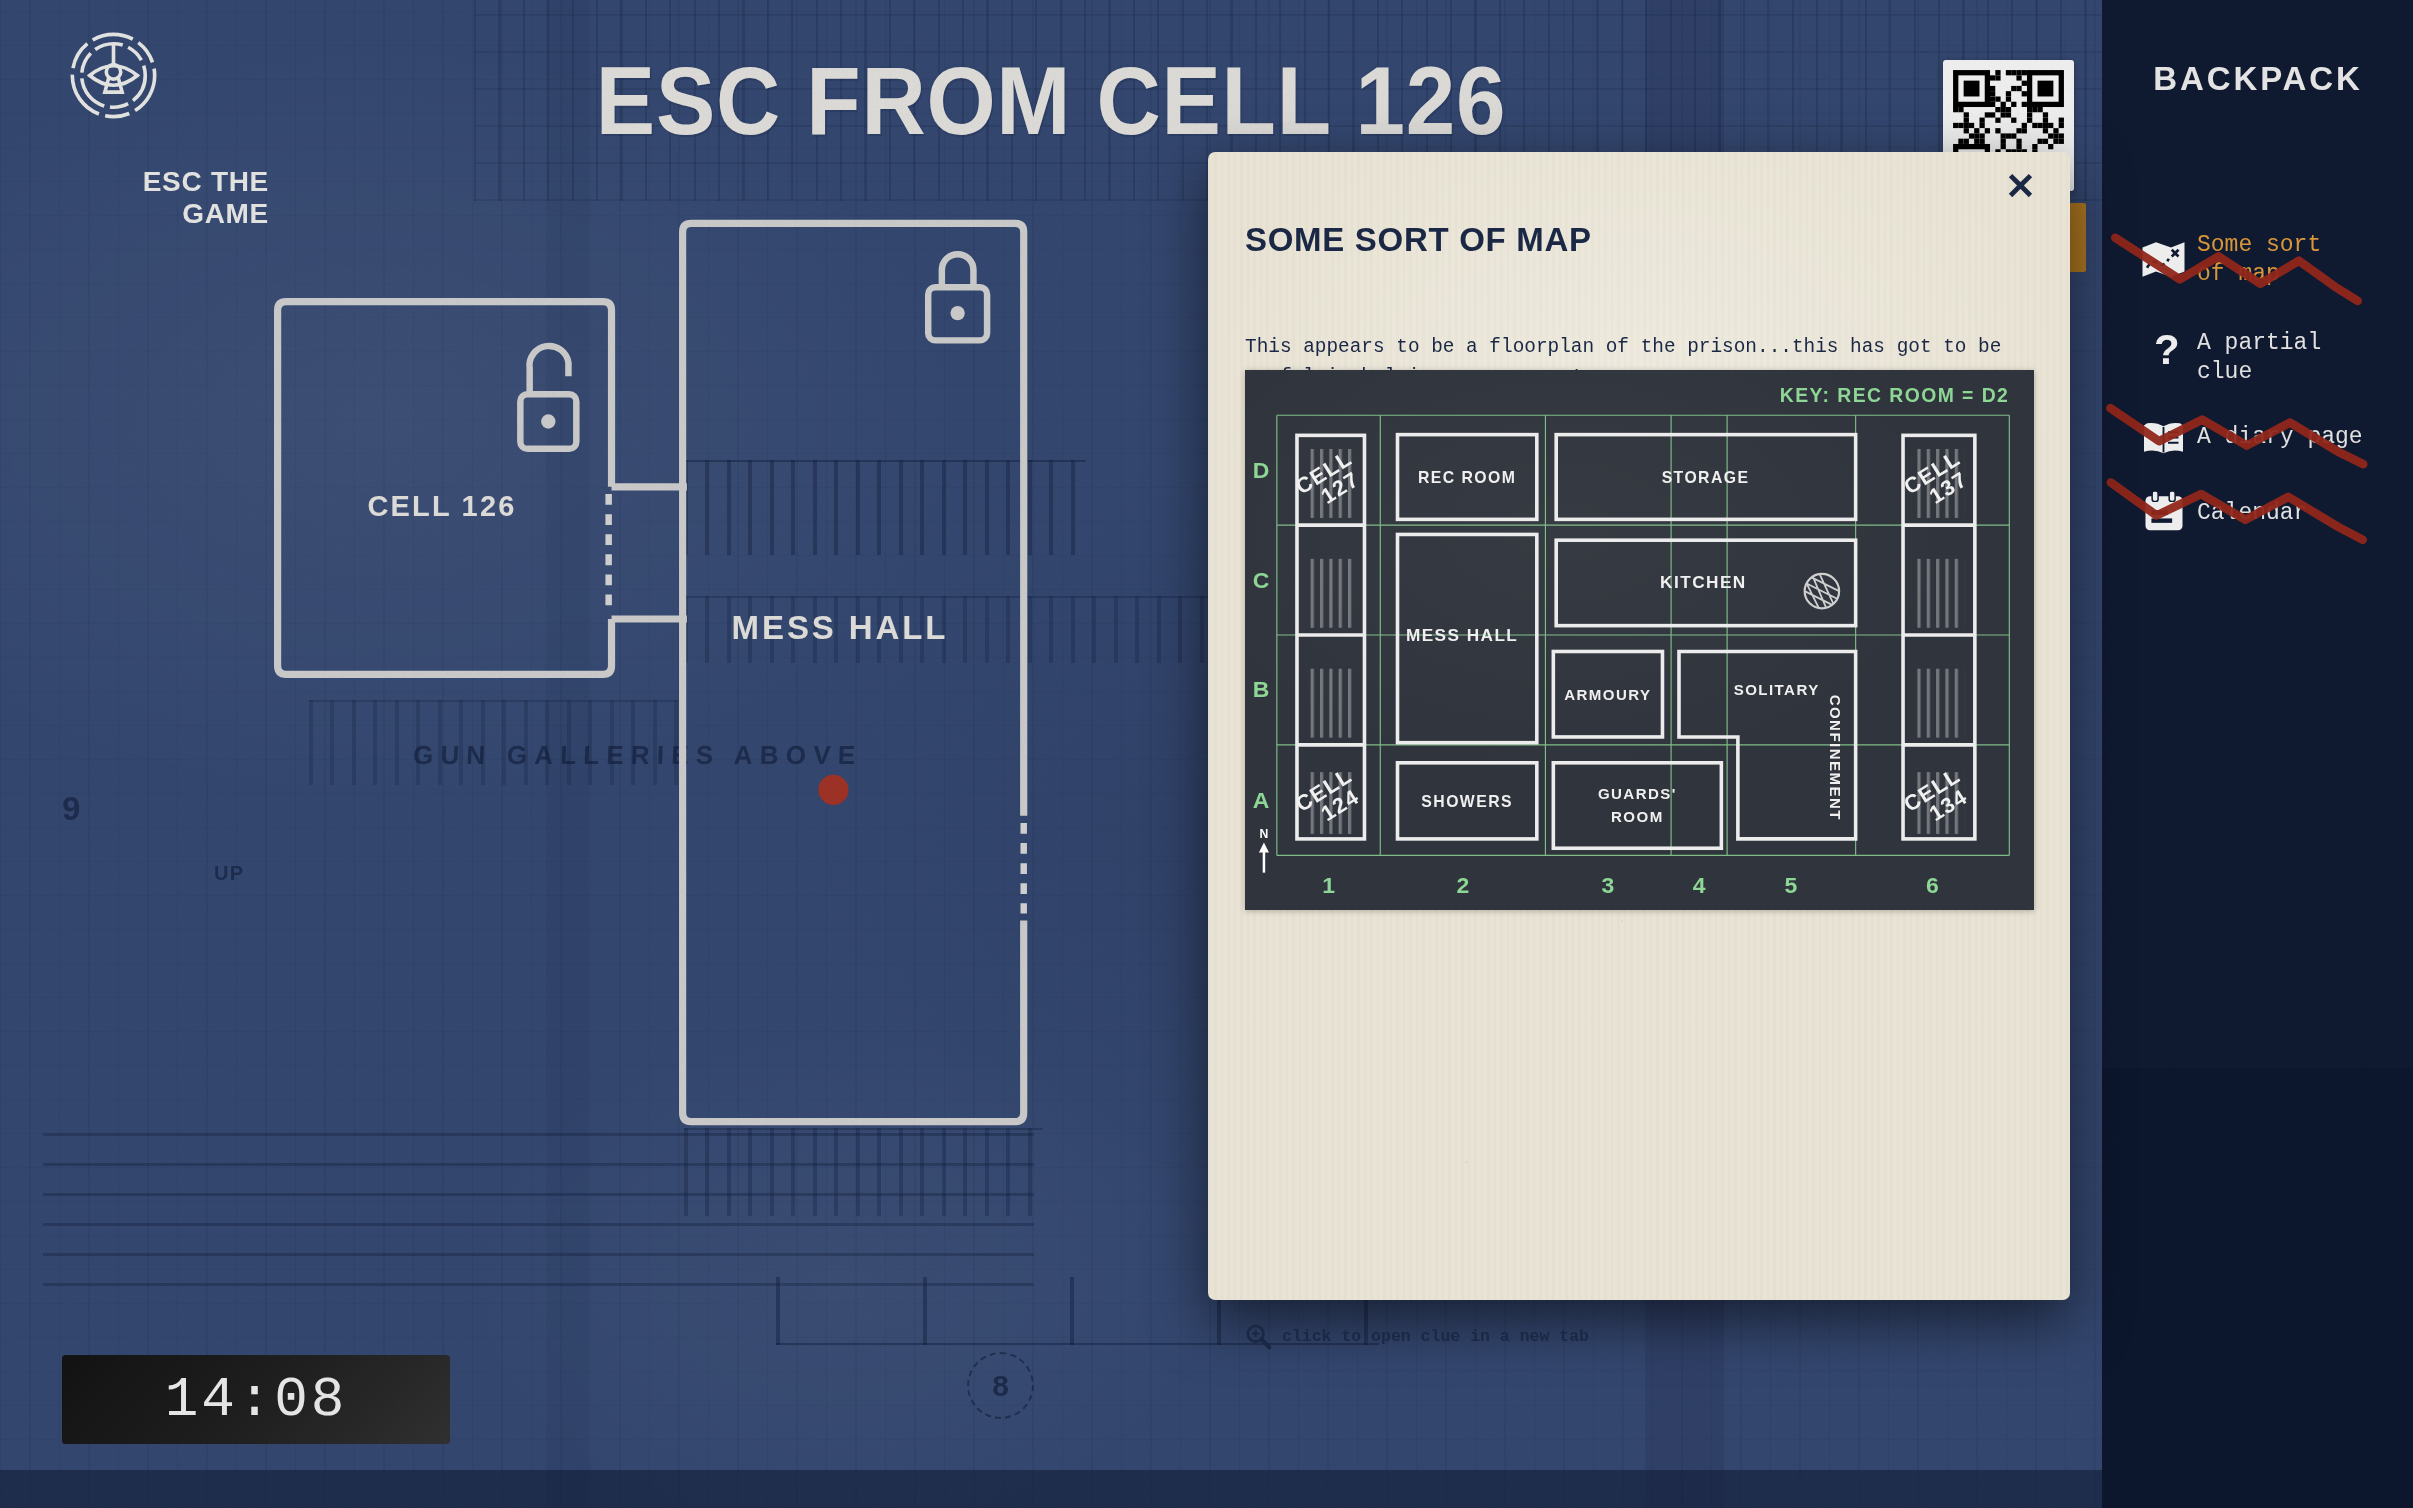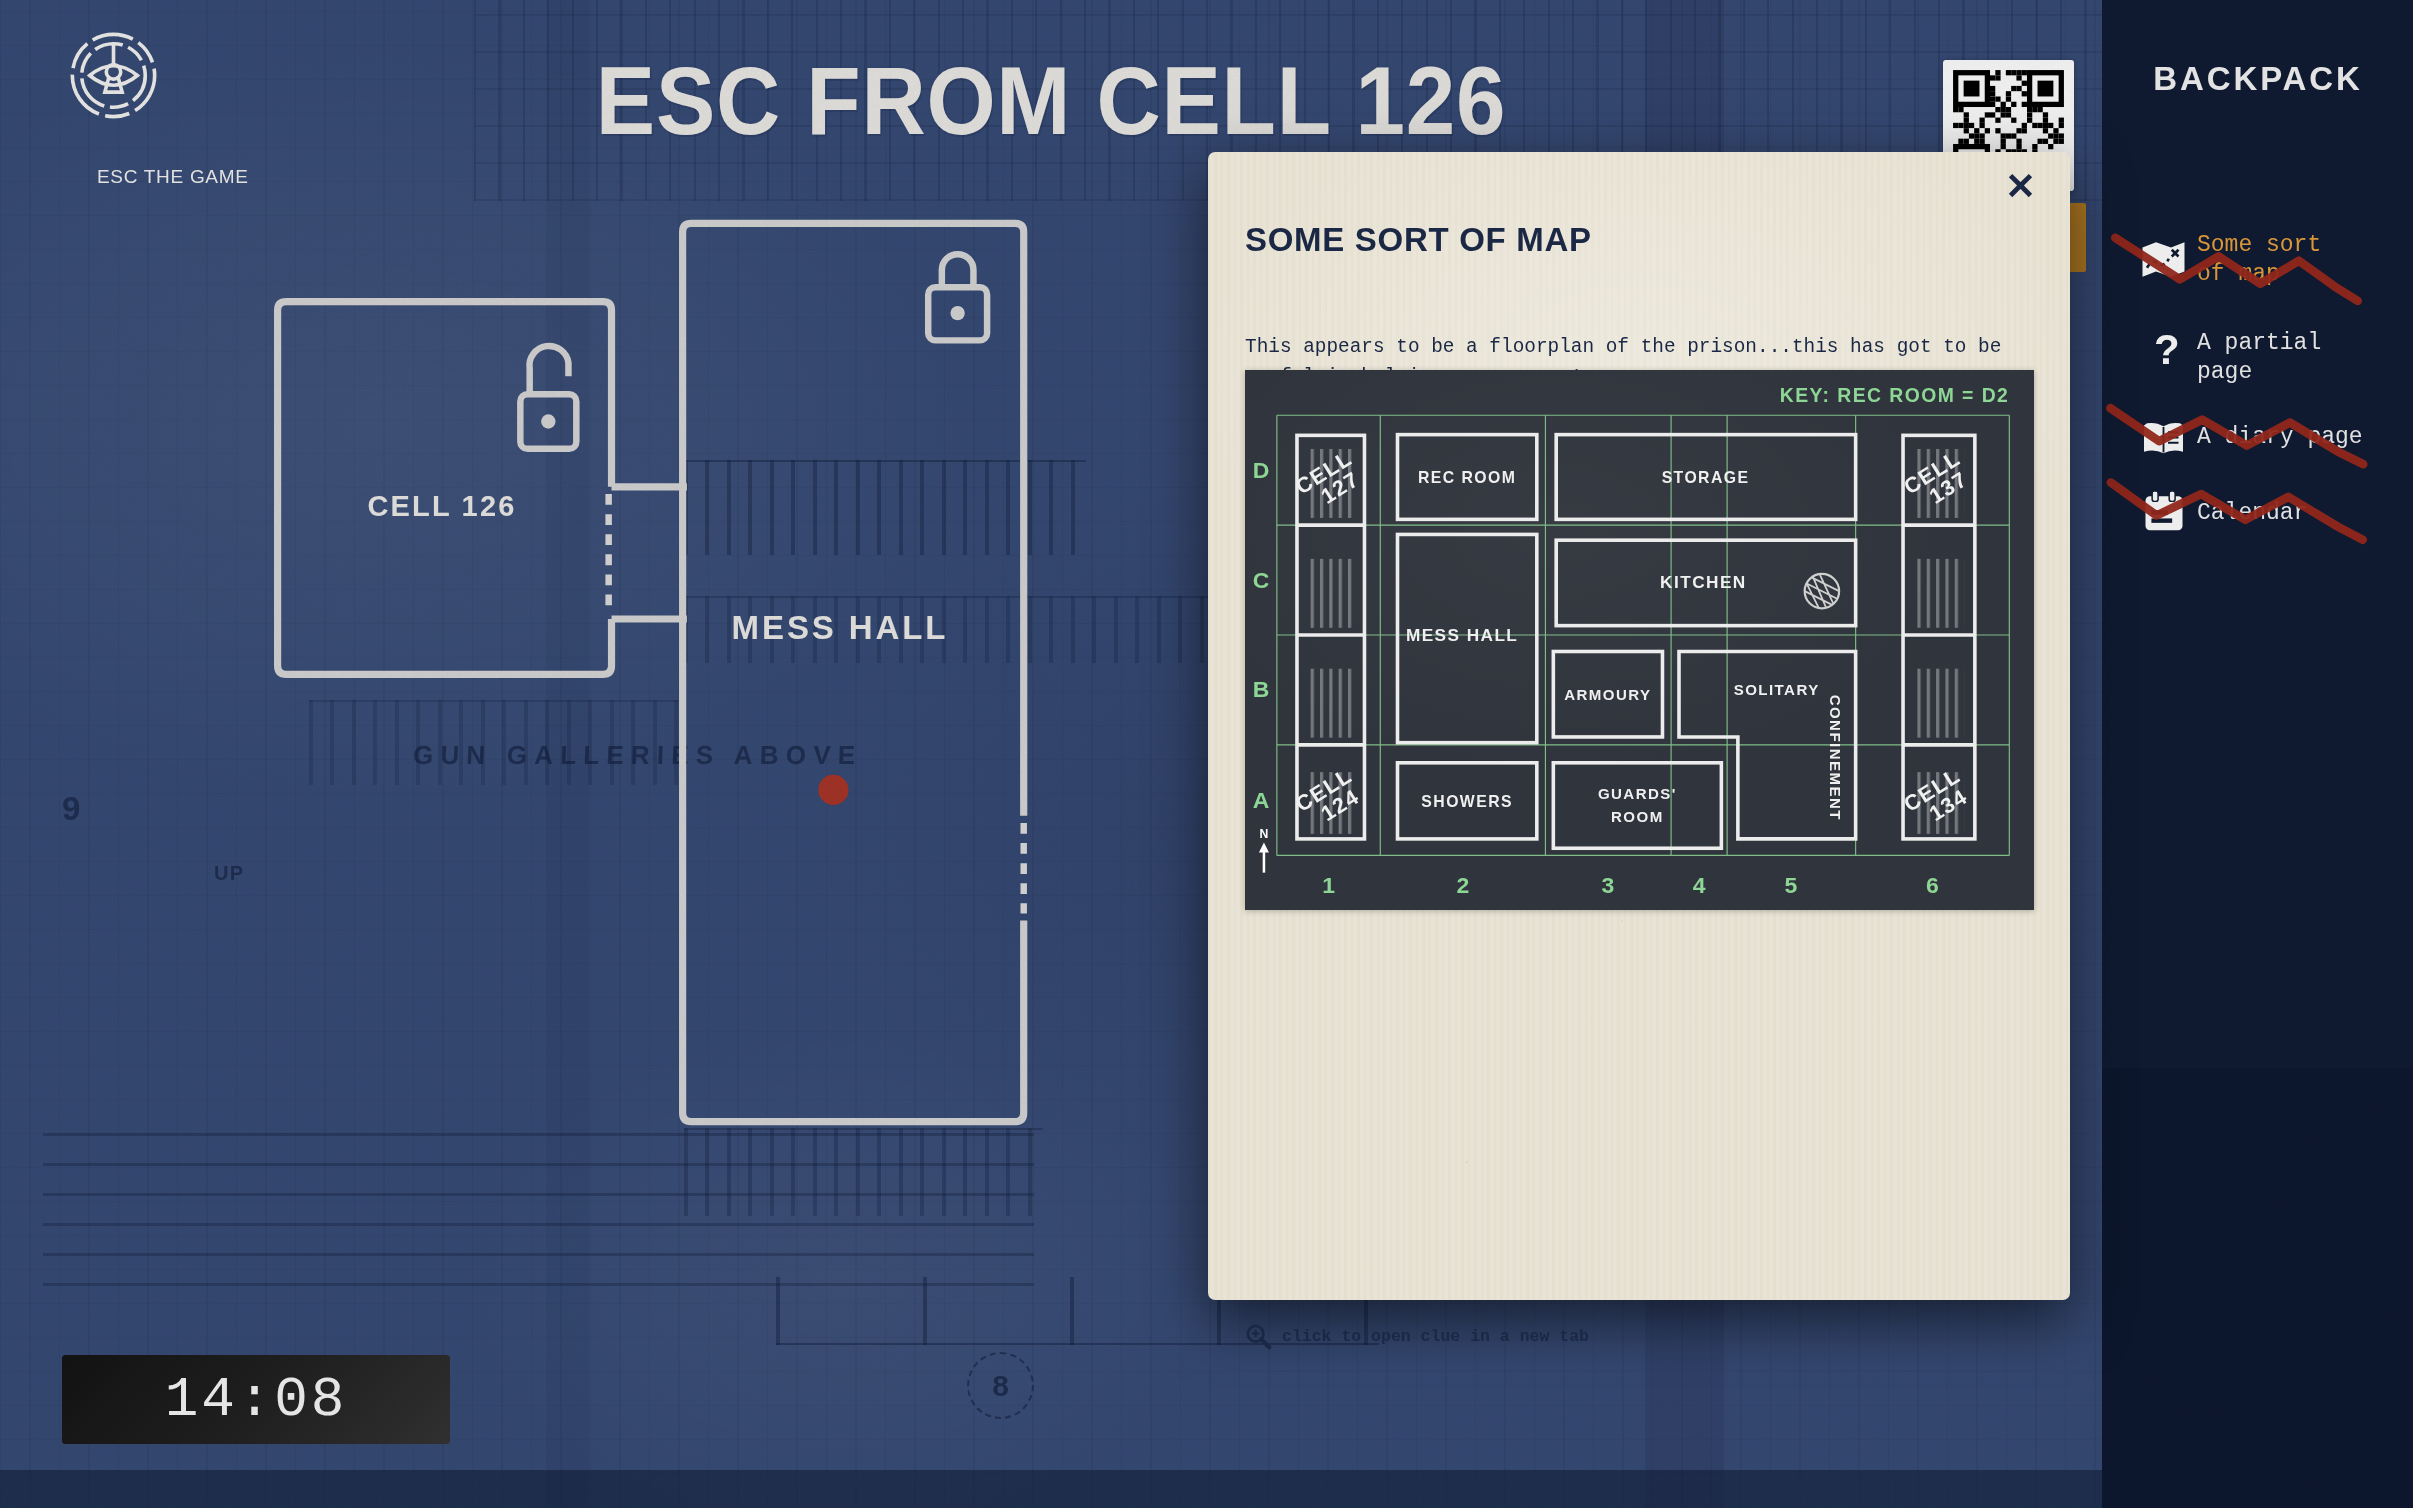--- a/index.html
+++ b/index.html
@@ -22,21 +22,21 @@
   .bp-hlines{position:absolute;background:repeating-linear-gradient(0deg, rgba(14,26,56,.30) 0 2.9px, transparent 2.9px 30px);}
   .bp-tbar{position:absolute;background:repeating-linear-gradient(90deg, rgba(14,26,56,.40) 0 4.3px, transparent 4.3px 147px);border-bottom:2.9px solid rgba(14,26,56,.40);}
   .bp-bottom-dark{position:absolute;left:0;top:1470px;width:2102px;height:39px;background:rgba(8,17,40,.45);}
   .bp-text{position:absolute;color:rgba(13,25,55,.55);font-weight:700;letter-spacing:7.2px;}
   .bp-circle8{position:absolute;left:967px;top:1352px;width:63px;height:63px;border:2.2px dashed rgba(13,25,55,.5);
     border-radius:50%;display:flex;align-items:center;justify-content:center;color:rgba(13,25,55,.6);
     font-size:30px;font-weight:700;letter-spacing:0;}
 
   
   .logo{position:absolute;left:68px;top:30px;width:158px;}
-  .logo-name{position:absolute;left:29px;top:136px;width:172px;color:#f3f3f1;font-size:19px;font-weight:400;letter-spacing:0.7px;text-align:left;}
+  .logo-name{position:absolute;left:29px;top:136px;width:172px;color:#f3f3f1;font-size:28px;font-weight:700;letter-spacing:0.7px;text-align:right;}
 
   
   .banner{position:absolute;left:0;top:50px;width:2102px;text-align:center;color:#eceae6;
     font-size:89px;font-weight:900;letter-spacing:0.7px;transform:scaleY(1.08);
     text-shadow:0 0 2.2px rgba(40,58,98,.45), 1.4px 1.4px 0 rgba(30,45,80,.25);white-space:nowrap;}
 
   
   .room-label{position:absolute;color:#ecebe8;font-weight:700;white-space:nowrap;}
 
   
@@ -300,21 +300,21 @@
         <path d="M41 13 l9 9 M50 13 l-9 9" stroke="#111c34" stroke-width="3.5"></path>
       </svg>
       <div class="sb-label orange" style="top:2.9px;width:144px;">Some sort of map</div>
       <svg class="scribble" style="left:8.6px;top:4.3px;" width="251" height="79" viewBox="0 0 350 110">
         <path d="M6 8 L96 66 L150 34 L208 72 L262 40 L312 76 L344 96" fill="none" stroke="#9c2a1e" stroke-width="12" stroke-linecap="round" stroke-linejoin="round" opacity=".95"></path>
       </svg>
     </div>
 
     <div class="sb-item" style="top:325px;height:79px;">
       <div class="sb-icon" style="left:52px;top:1.4px;font-size:42px;font-weight:900;color:#fff;">?</div>
-      <div class="sb-label" style="top:4.3px;width:144px;">A partial page</div>
+      <div class="sb-label" style="top:4.3px;width:144px;">A partial clue</div>
     </div>
 
     <div class="sb-item" style="top:411px;height:72px;">
       <svg class="sb-icon" style="left:39px;top:10px;" width="45" height="36" viewBox="0 0 60 46">
         <path d="M30 6 Q20 0 8 2 L4 5 L4 40 Q18 36 30 42 Q42 36 56 40 L56 5 L52 2 Q40 0 30 6 Z" fill="#ffffff"></path>
         <path d="M30 7 L30 41" stroke="#111c34" stroke-width="2.5"></path>
         <path d="M36 14 H50 M36 21 H50 M36 28 H50" stroke="#111c34" stroke-width="2.5"></path>
       </svg>
       <div class="sb-label" style="top:11.5px;width:201px;">A diary page</div>
       <svg class="scribble" style="left:4.3px;top:-10px;" width="263" height="79" viewBox="0 0 366 110">

